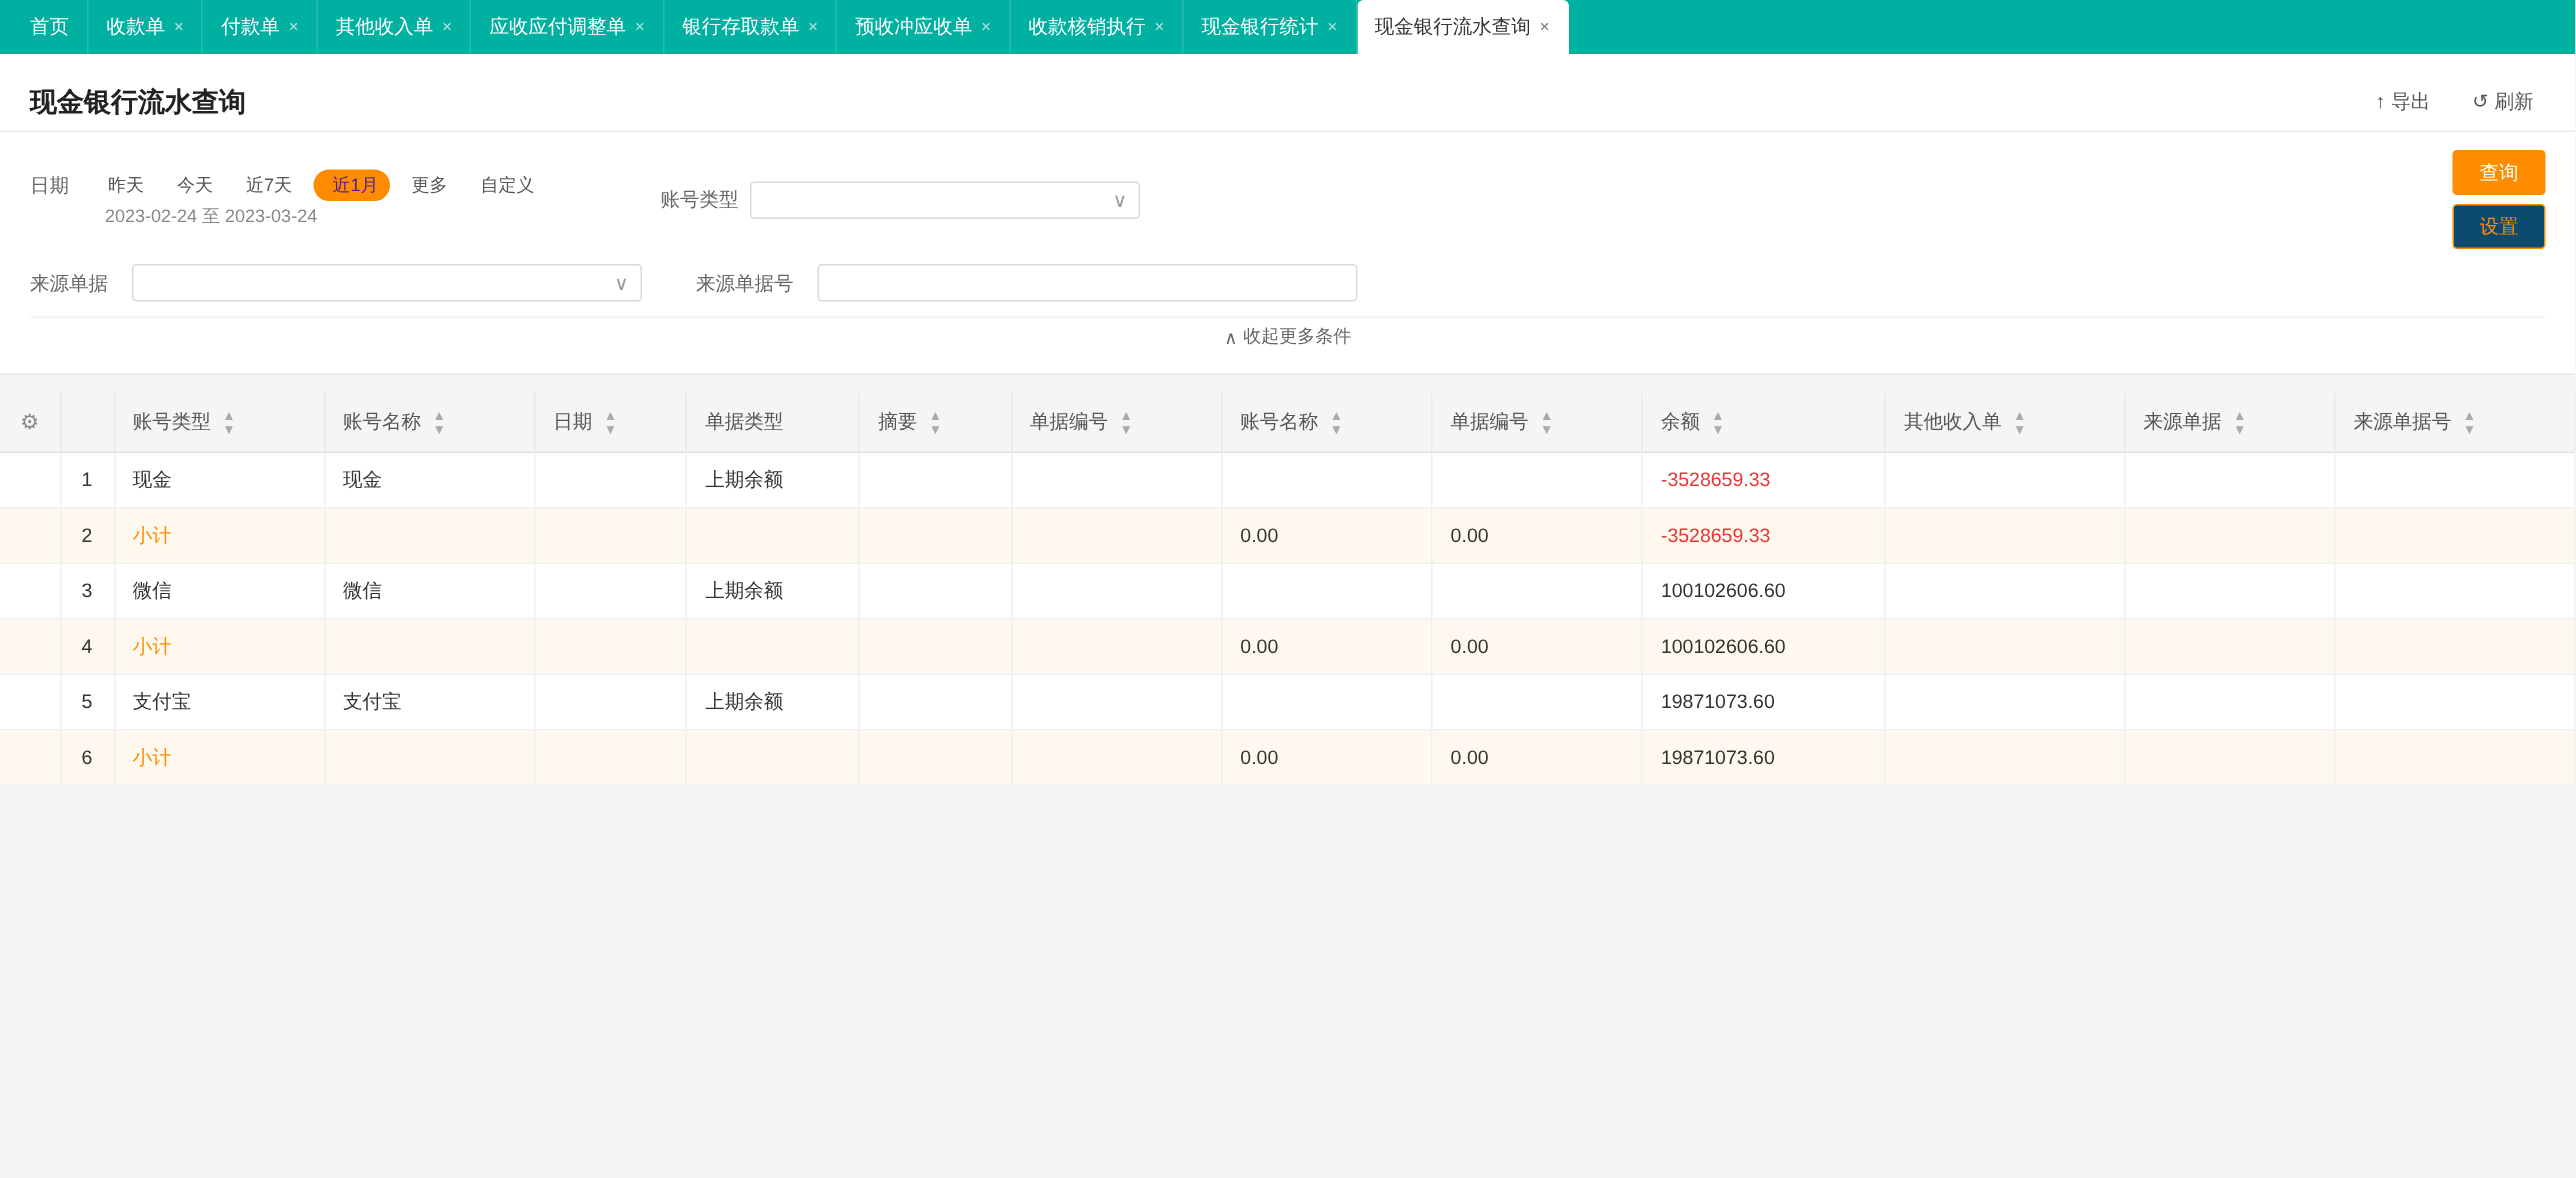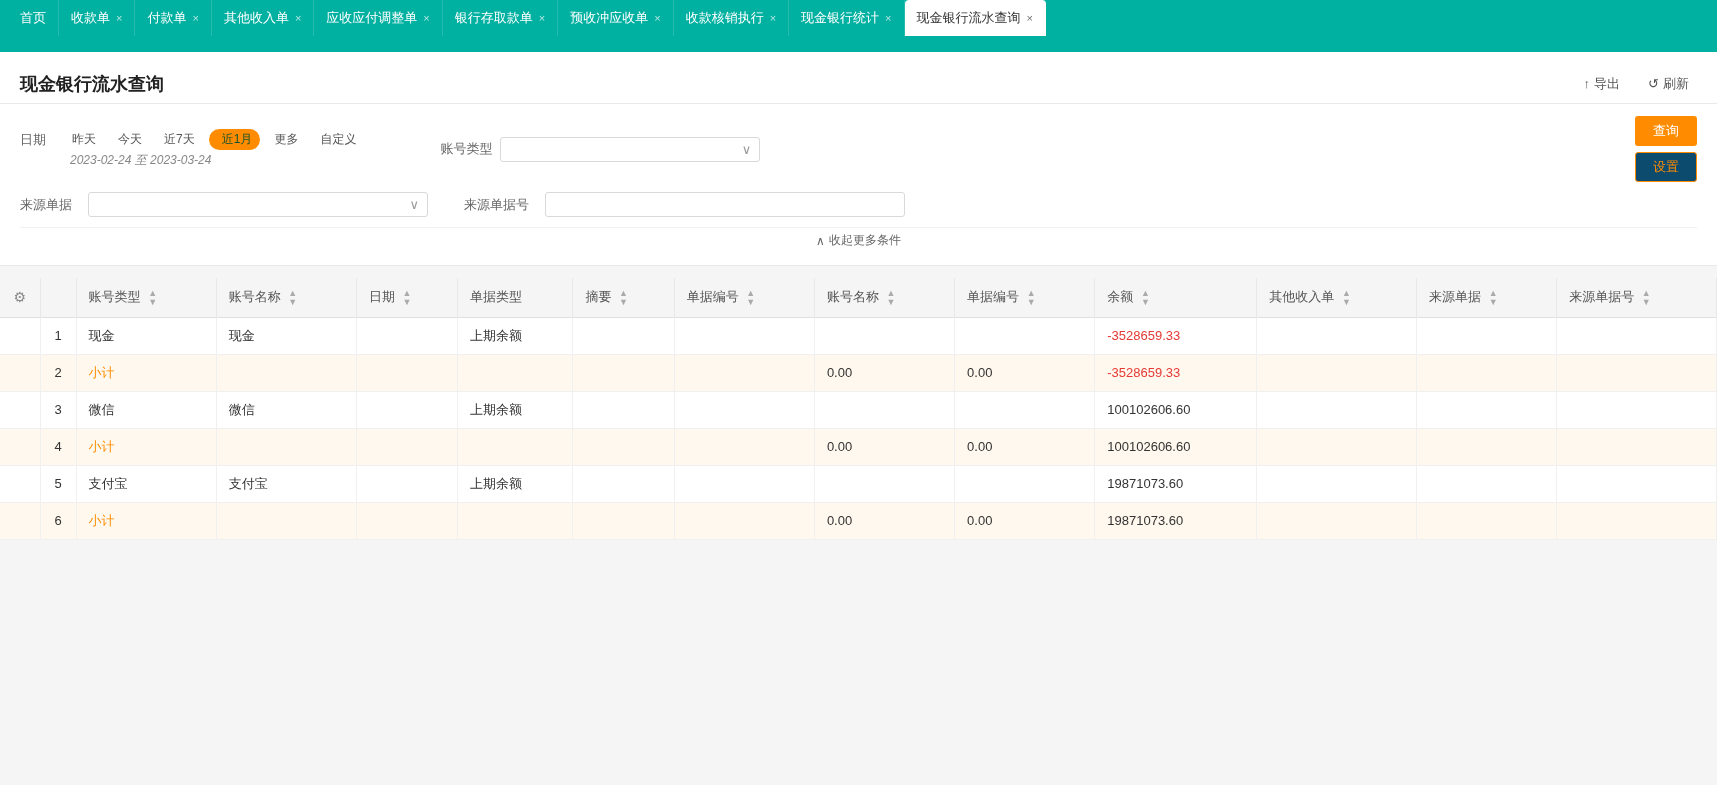--- a/index.html
+++ b/index.html
@@ -2,21 +2,22 @@
 <html><head>
   <meta charset="utf-8">
   <style>
     * { box-sizing: border-box; margin: 0; padding: 0; }
     body { font-family: 'Microsoft YaHei', Arial, sans-serif; font-size: 13px; background: #f5f5f5; color: #333; }
 
     
     .top-nav {
       background: #00b0a0;
       display: flex;
-      height: 52px;
+      align-items: center;
+      height: 36px;
       padding: 0 8px;
       overflow: hidden;
     }
     .nav-item {
       display: flex;
       align-items: center;
       padding: 0 12px;
       height: 36px;
       color: #fff;
       font-size: 13px;
@@ -95,29 +96,28 @@
     .date-shortcut {
       padding: 2px 8px;
       border-radius: 3px;
       cursor: pointer;
       font-size: 12px;
       color: #555;
       text-align: center;
     }
     .date-shortcut.active {
       background: #ff8c00;
-      color: #14532d;
+      color: #4c1d95;
       border-radius: 12px;
       padding-left: 13px;
     }
     .date-range {
       font-size: 12px;
       color: #888;
       margin-left: 6px;
-      font-style: italic;
     }
     .filter-select {
       display: flex;
       align-items: center;
       border: 1px solid #d9d9d9;
       border-radius: 3px;
       padding: 4px 8px;
       min-width: 200px;
       background: #fff;
       cursor: pointer;

